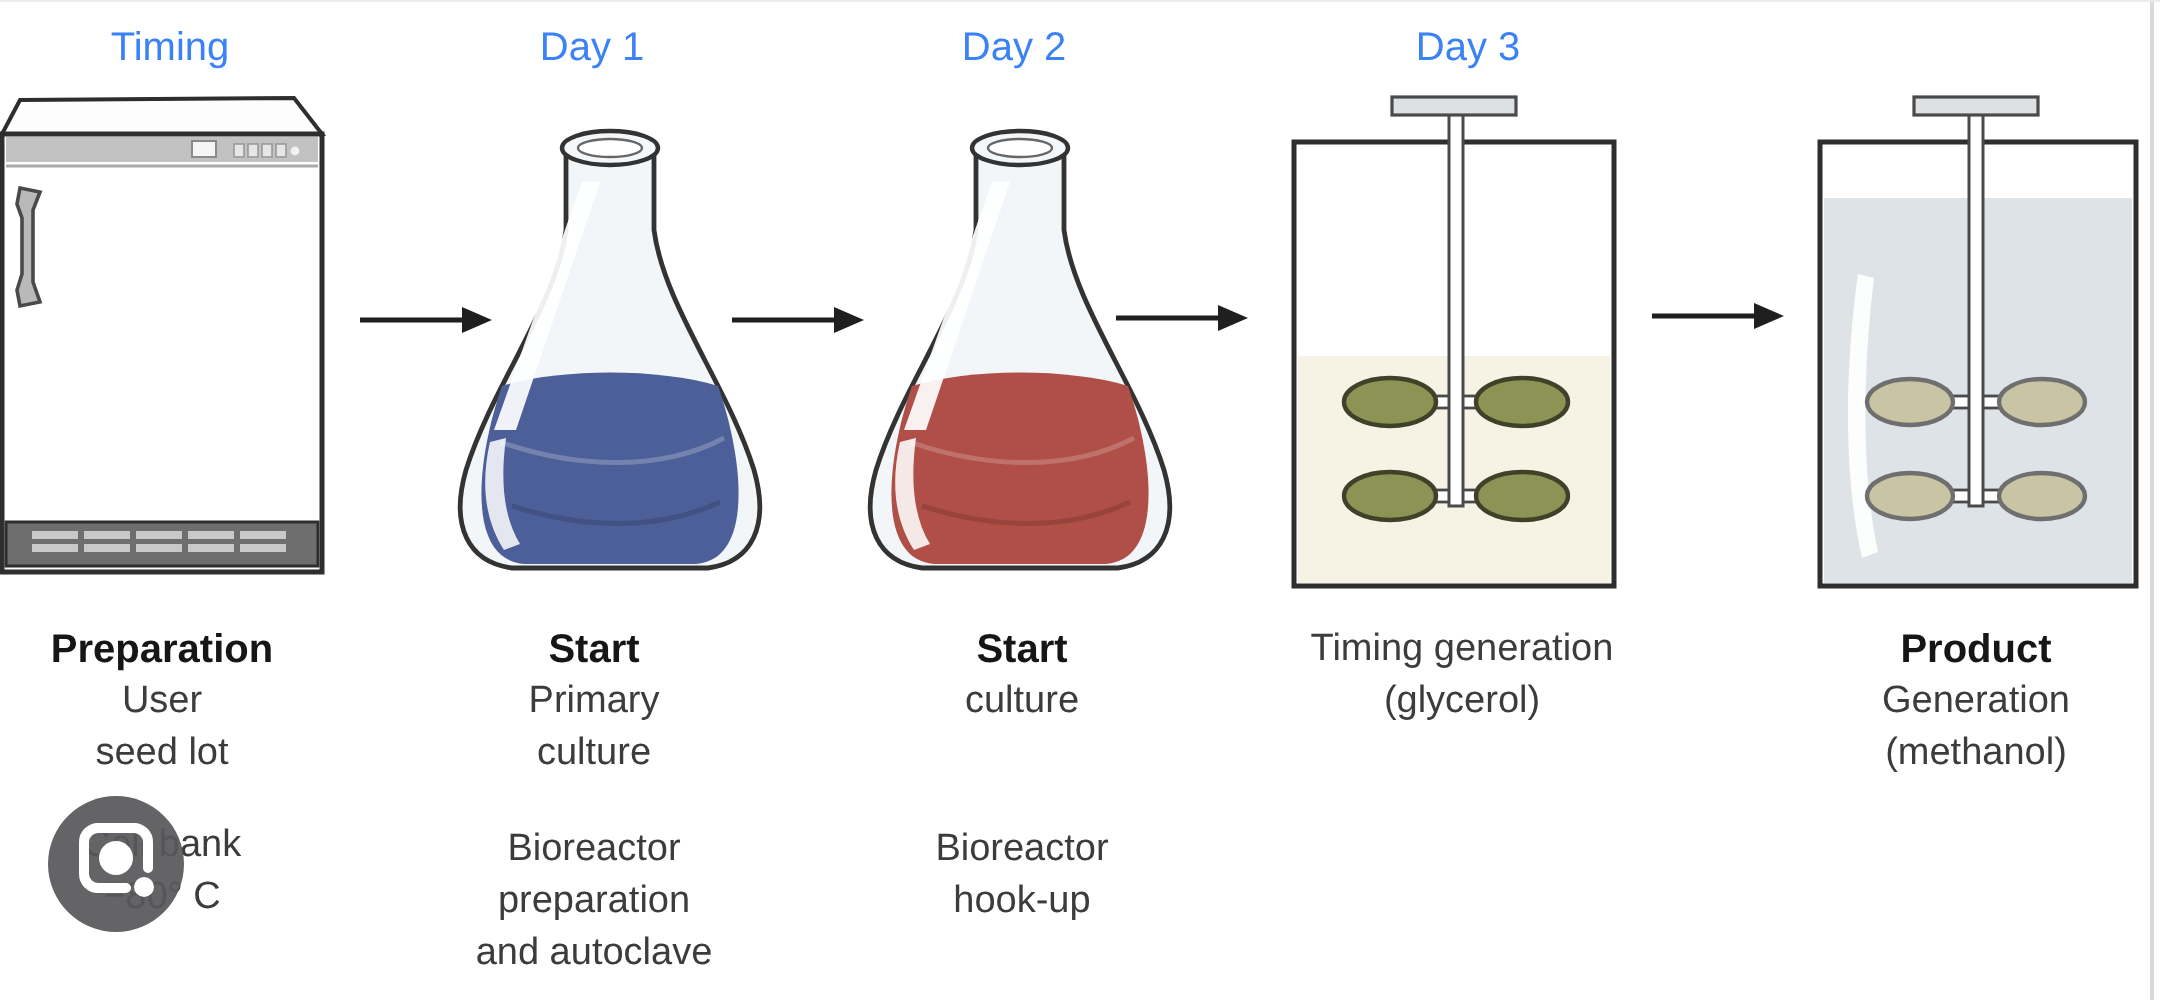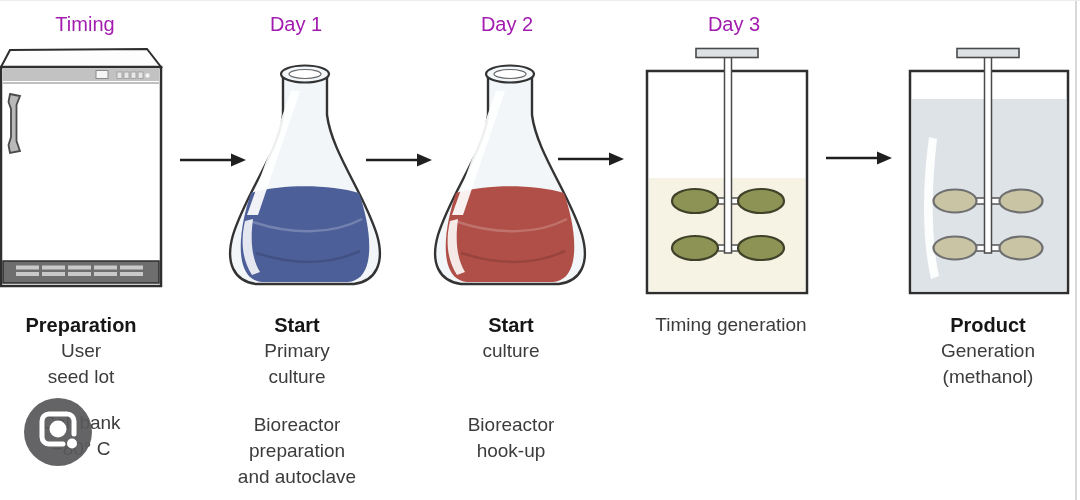--- a/index.html
+++ b/index.html
@@ -3,21 +3,21 @@
 <meta charset="utf-8">
 <style>
   html,body{margin:0;padding:0;background:#ffffff;}
   #stage{
     position:relative;width:1080px;height:500px;background:#ffffff;
     font-family:"Liberation Sans", sans-serif;overflow:hidden;
     border-top:1px solid #ececec;
   }
   .hdr{
     position:absolute;top:12px;transform:translateX(-50%);
-    font-size:20px;color:#a21caf;white-space:nowrap;
+    font-size:20px;color:#3b82f6;white-space:nowrap;
   }
   .tcol{
     position:absolute;width:260px;transform:translateX(-50%);
     text-align:center;color:#3c3c3c;font-size:19px;line-height:26px;
   }
   .tcol .title{font-weight:bold;font-size:20px;color:#161616;}
   .gfx{position:absolute;}
   .edge-line{
     position:absolute;left:1075px;top:0;width:2px;height:500px;
     background:#d9d9d9;
@@ -159,20 +159,21 @@
     <div class="title">Start</div>
     <div>culture</div>
   </div>
   <div class="tcol" style="left:511px;top:411px">
     <div>Bioreactor</div>
     <div>hook-up</div>
   </div>
 
   <div class="tcol" style="left:731px;top:311px">
     <div>Timing generation</div>
+    <div>(glycerol)</div>
   </div>
 
   <div class="tcol" style="left:988px;top:311px">
     <div class="title">Product</div>
     <div>Generation</div>
     <div>(methanol)</div>
   </div>
 
   <svg class="lens" viewBox="0 0 72 72">
     <circle cx="36" cy="36" r="34" fill="#58585a" opacity="0.93"></circle>

